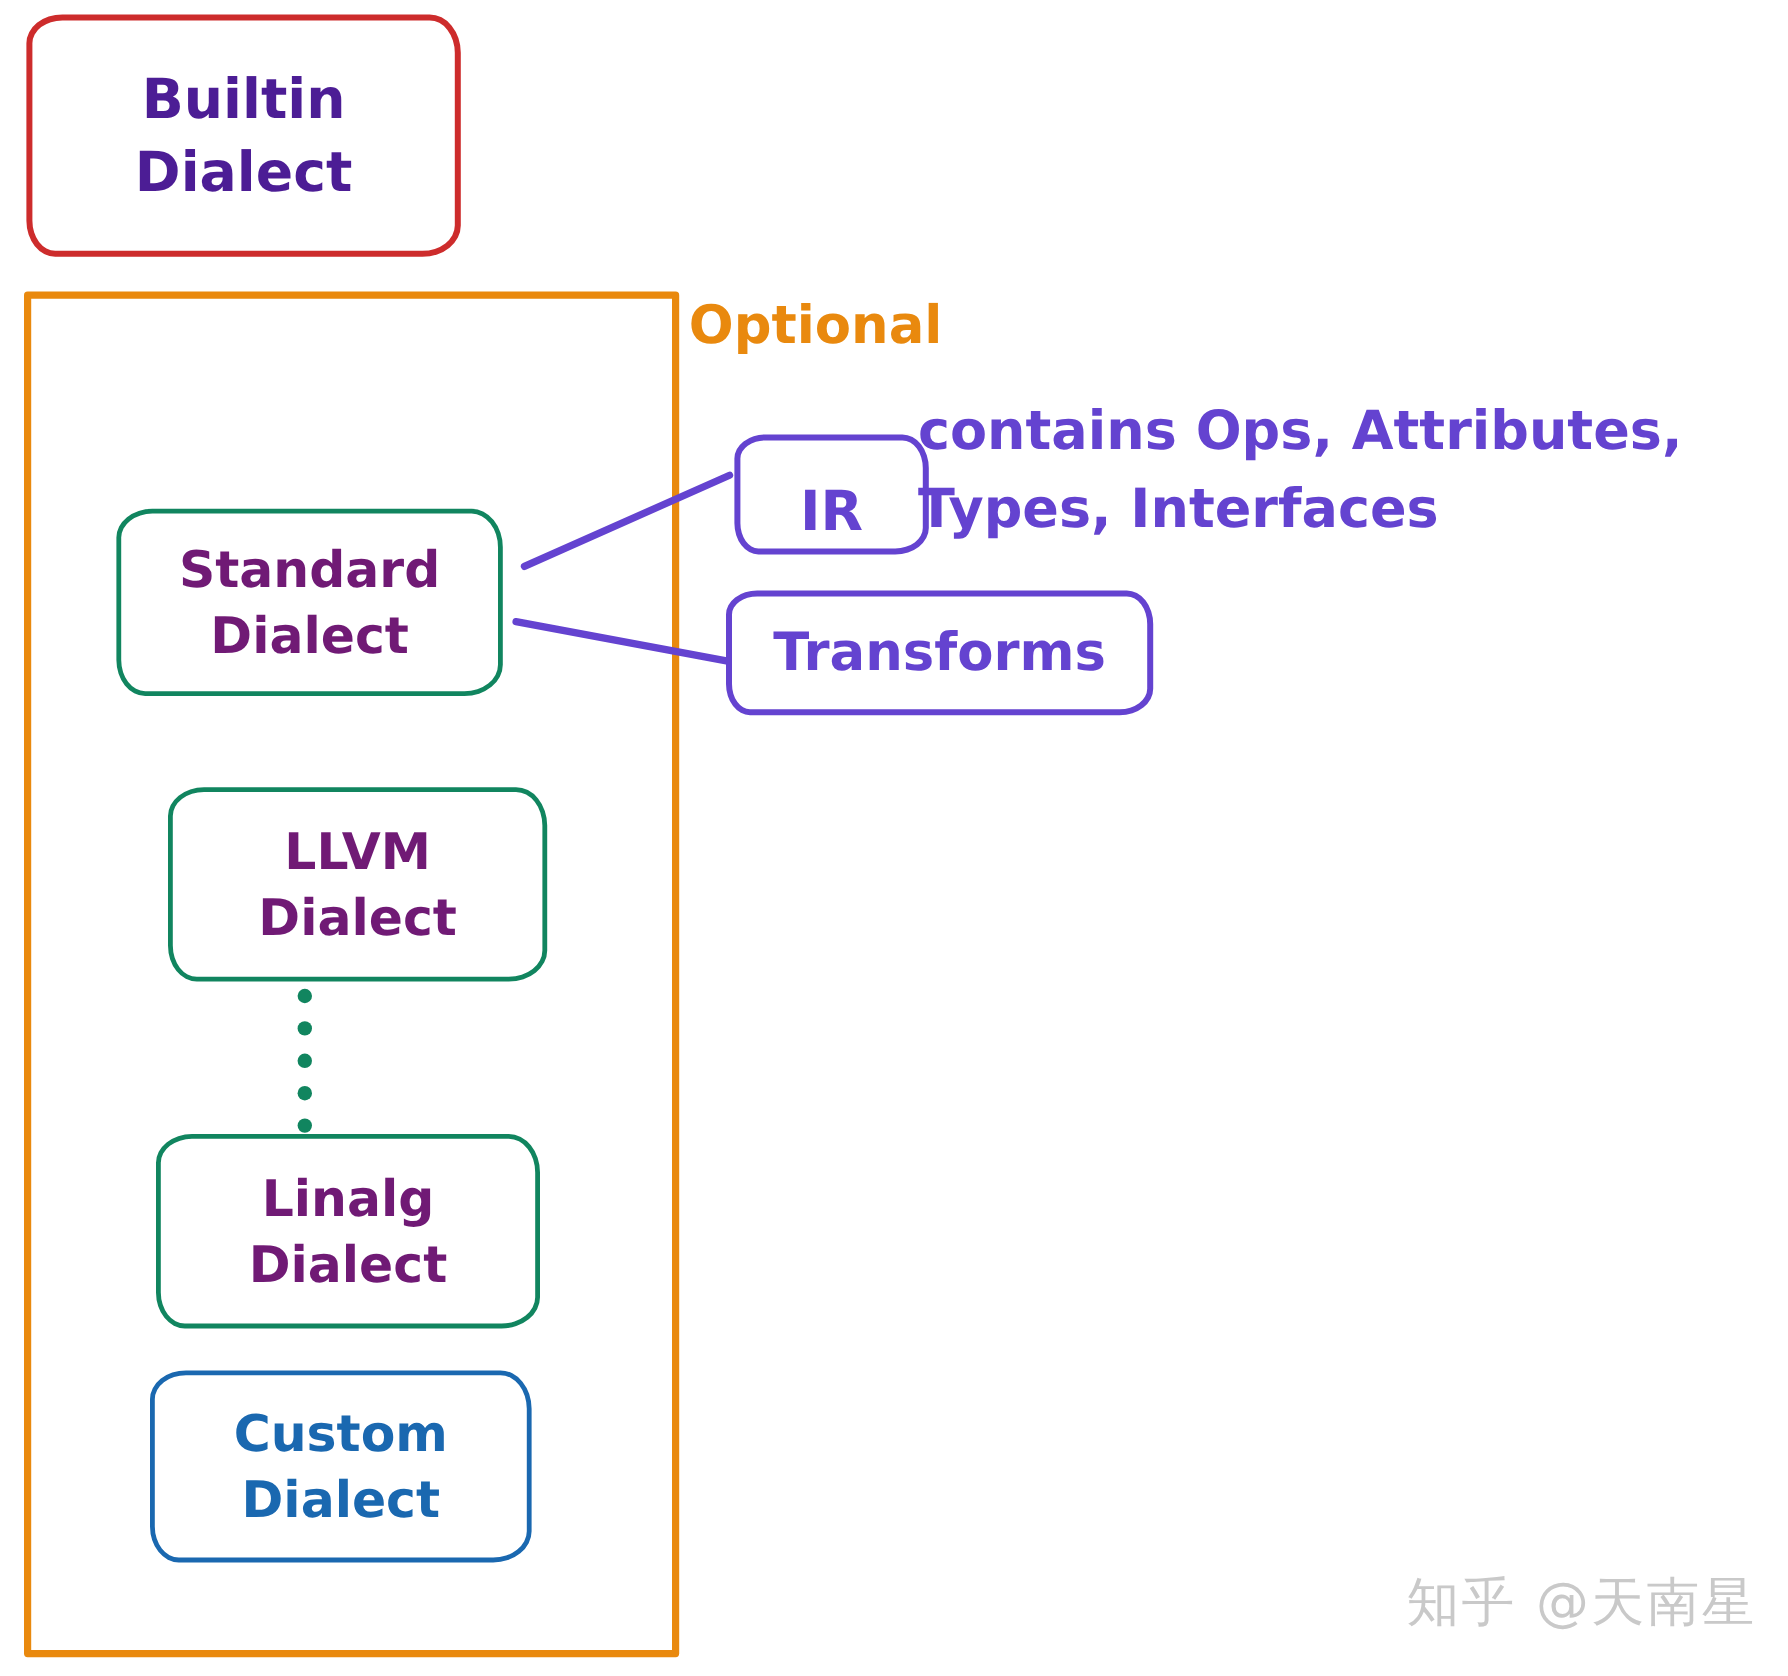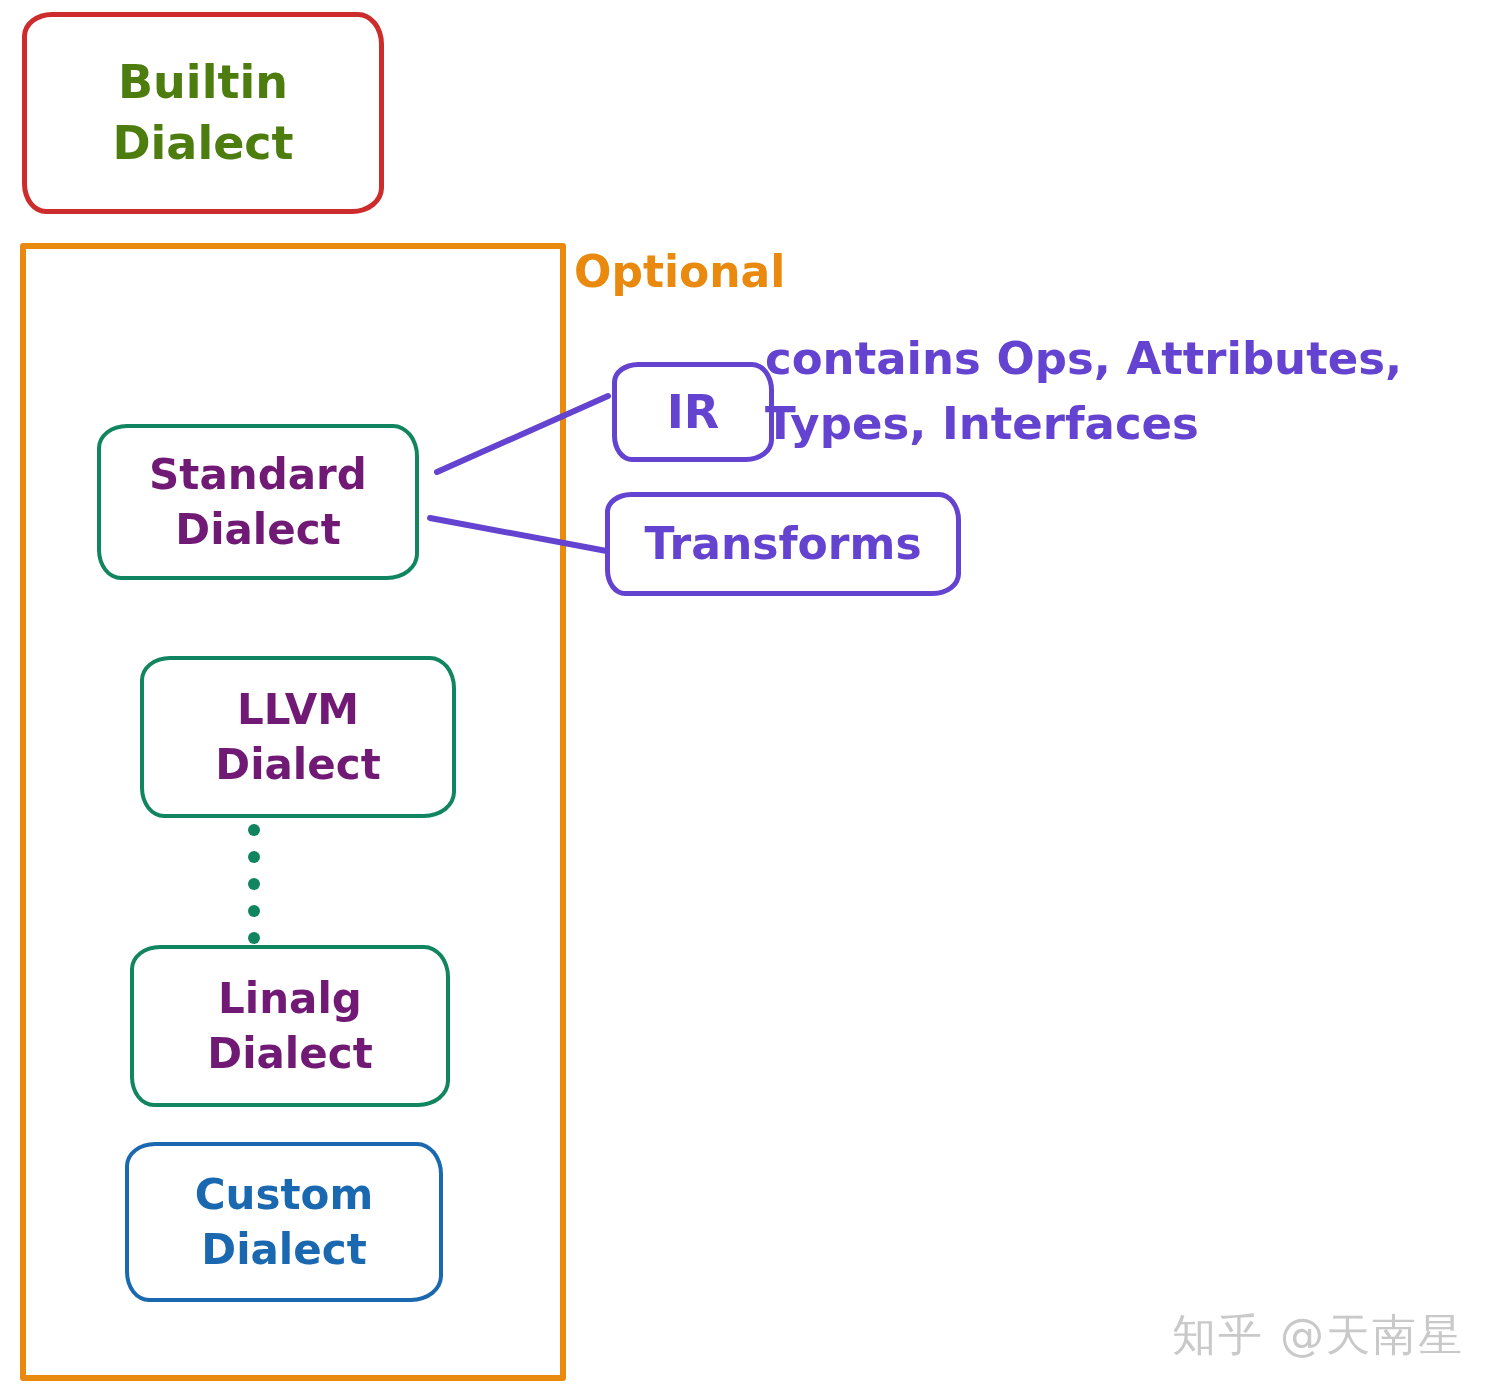--- a/index.html
+++ b/index.html
@@ -22,21 +22,21 @@
     background: #ffffff;
     line-height: 1.32;
   }
   .sketchy {
     border-radius: 30px 26px 32px 24px / 24px 32px 26px 30px;
   }
   
   .builtin {
     left: 22px; top: 12px; width: 352px; height: 192px;
     border: 5px solid #cd2c2c;
-    color: #4d7c0f;
+    color: #4c1d95;
     font-size: 46px;
   }
   
   .optional-frame {
     position: absolute;
     left: 20px; top: 243px; width: 534px; height: 1126px;
     border: 6px solid #e9890e;
     border-radius: 3px;
     background: transparent;
   }
@@ -76,21 +76,21 @@
     width: 12px; height: 12px;
     border-radius: 50%;
     background: #11855f;
   }
   
   .purple-box {
     border: 5px solid #6443d0;
     color: #6443d0;
     font-weight: 700;
   }
-  .ir         { left: 612px; top: 362px; width: 152px; height: 90px; font-size: 46px; border-radius: 26px 22px 28px 20px / 20px 28px 22px 26px; }
+  .ir         { left: 612px; top: 362px; width: 152px; height: 90px; font-size: 46px; border-radius: 26px 22px 28px 20px / 20px 28px 22px 26px; justify-content: flex-end; }
   .transforms { left: 605px; top: 492px; width: 346px; height: 94px; font-size: 44px; border-radius: 26px 22px 28px 20px / 20px 28px 22px 26px; }
   
   .annotation {
     position: absolute;
     left: 765px; top: 326px; width: 710px;
     text-align: left;
     color: #6443d0;
     font-size: 45px;
     font-weight: 700;
     line-height: 1.45;

